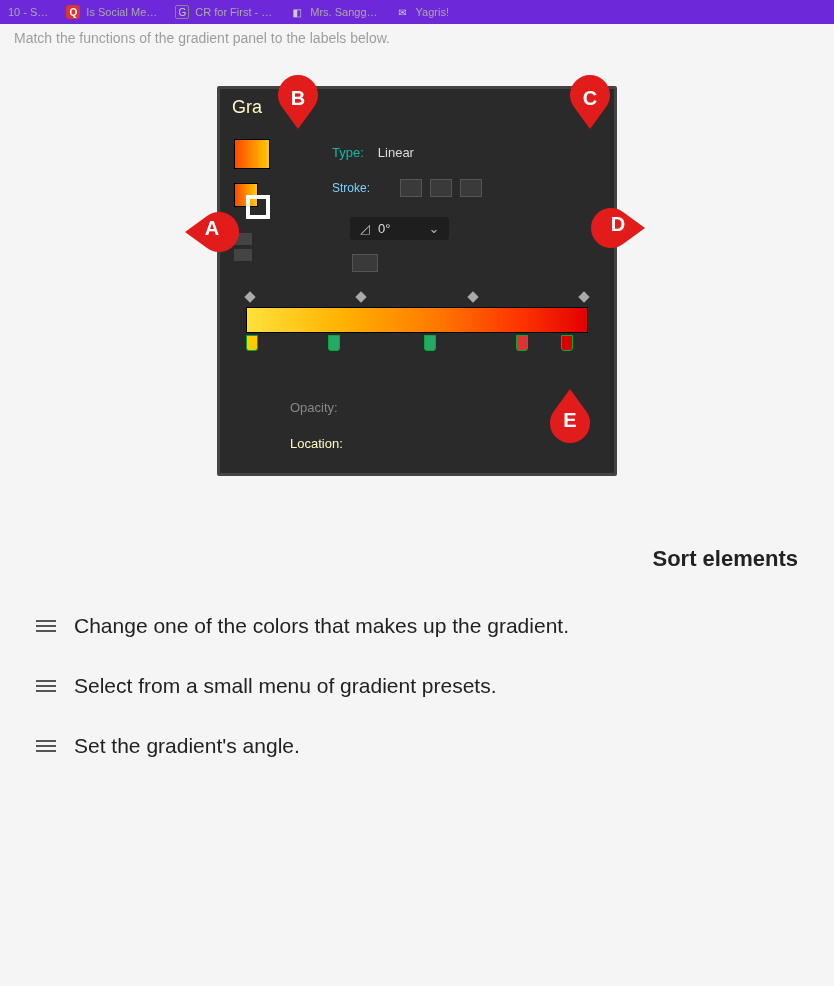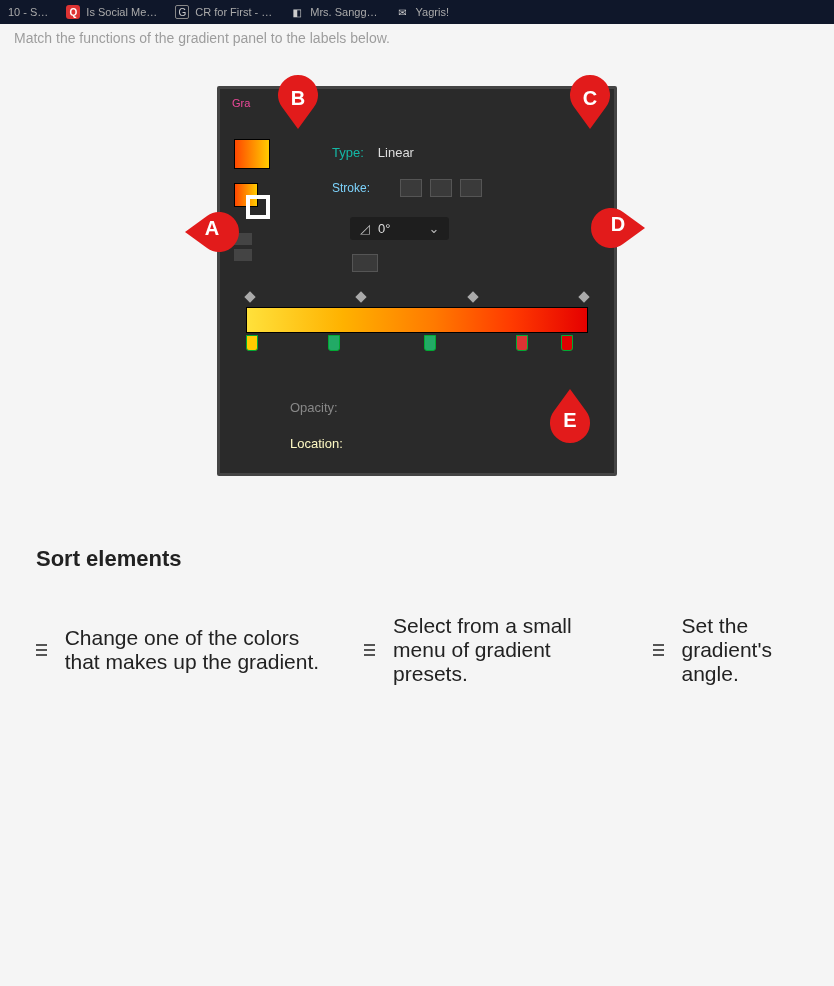--- a/index.html
+++ b/index.html
@@ -6,21 +6,21 @@
   body {
     width: 834px;
     height: 986px;
     background: #f5f5f5;
     font-family: -apple-system, Helvetica, Arial, sans-serif;
     overflow: hidden;
     position: relative;
   }
   .tabbar {
     height: 24px;
-    background: #0f172a;
+    background: #6d28d9;
     display: flex;
     align-items: center;
     gap: 18px;
     padding: 0 8px;
     font-size: 11px;
     color: #aaa;
   }
   .tab {
     display: flex;
     align-items: center;
@@ -49,21 +49,21 @@
     width: 400px;
     height: 390px;
     background: #2a2a2a;
     border: 3px solid #444;
     position: relative;
     color: #bbb;
     font-size: 13px;
     border-radius: 2px;
   }
   .panel-title {
-    position:absolute; top:8px; left:12px; font-size:11px; color:#ec4899;
+    position:absolute; top:8px; left:12px; font-size:18px; color:#fef9c3;
   }
   .swatch-col {
     position:absolute; left:14px; top:50px;
     display:flex; flex-direction:column; gap:14px;
   }
   .swatch {
     width: 36px; height: 30px;
     background: linear-gradient(90deg,#ff4800,#ffcc00);
     border:1px solid #000;
   }
@@ -154,25 +154,26 @@
   .mD { top:112px; right:-26px; }
   .mD .bg { transform: rotate(-90deg); }
   .mE { bottom:30px; right:22px; }
   .mE .bg { transform: rotate(180deg); }
   .mE span { top:4px; }
 
   .content {
     padding: 70px 36px 0 36px;
     font-size: 22px;
     color: #222;
+    text-align: right;
   }
   .sort-h {
     font-weight:600; font-size:22px; margin-bottom:42px;
   }
-  .opt-list { display:flex; flex-direction:row; gap:36px; }
+  .opt-list { display:flex; flex-direction:column; gap:36px; }
   .opt-row { display:flex; align-items:center; gap:18px; }
   .opt-row-inline { display:flex; gap:48px; }
   .drag-icon {
     width:20px; display:inline-flex; flex-direction:column; gap:3px;
   }
   .drag-icon i {
     display:block; height:2px; background:#555;
   }
   .opt-text { font-size:21px; color:#222; }
 </style>

